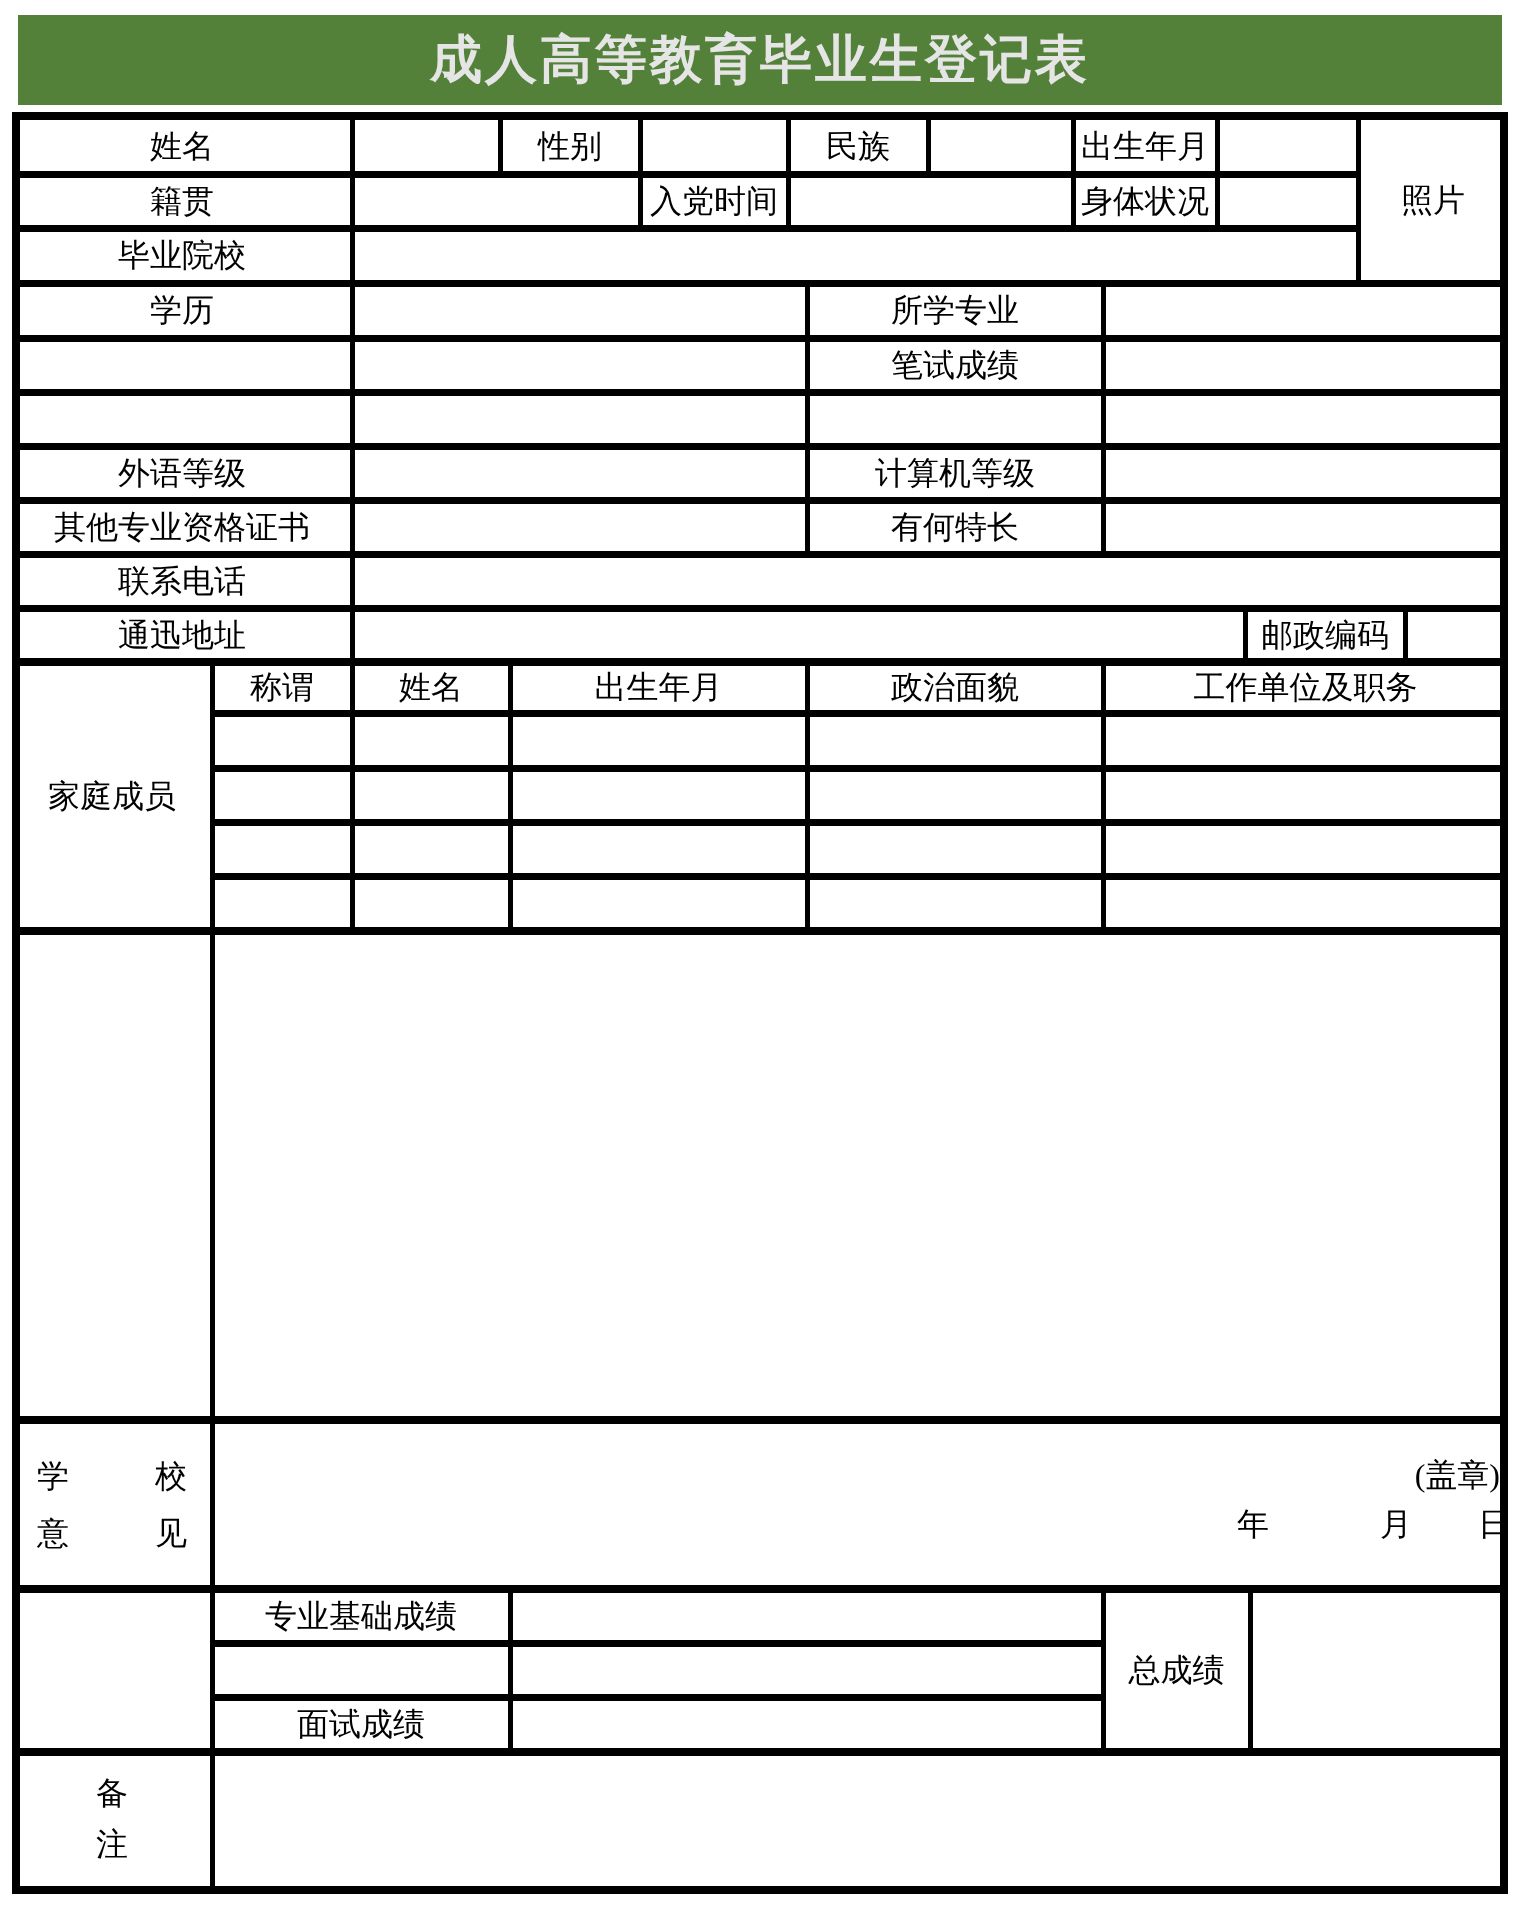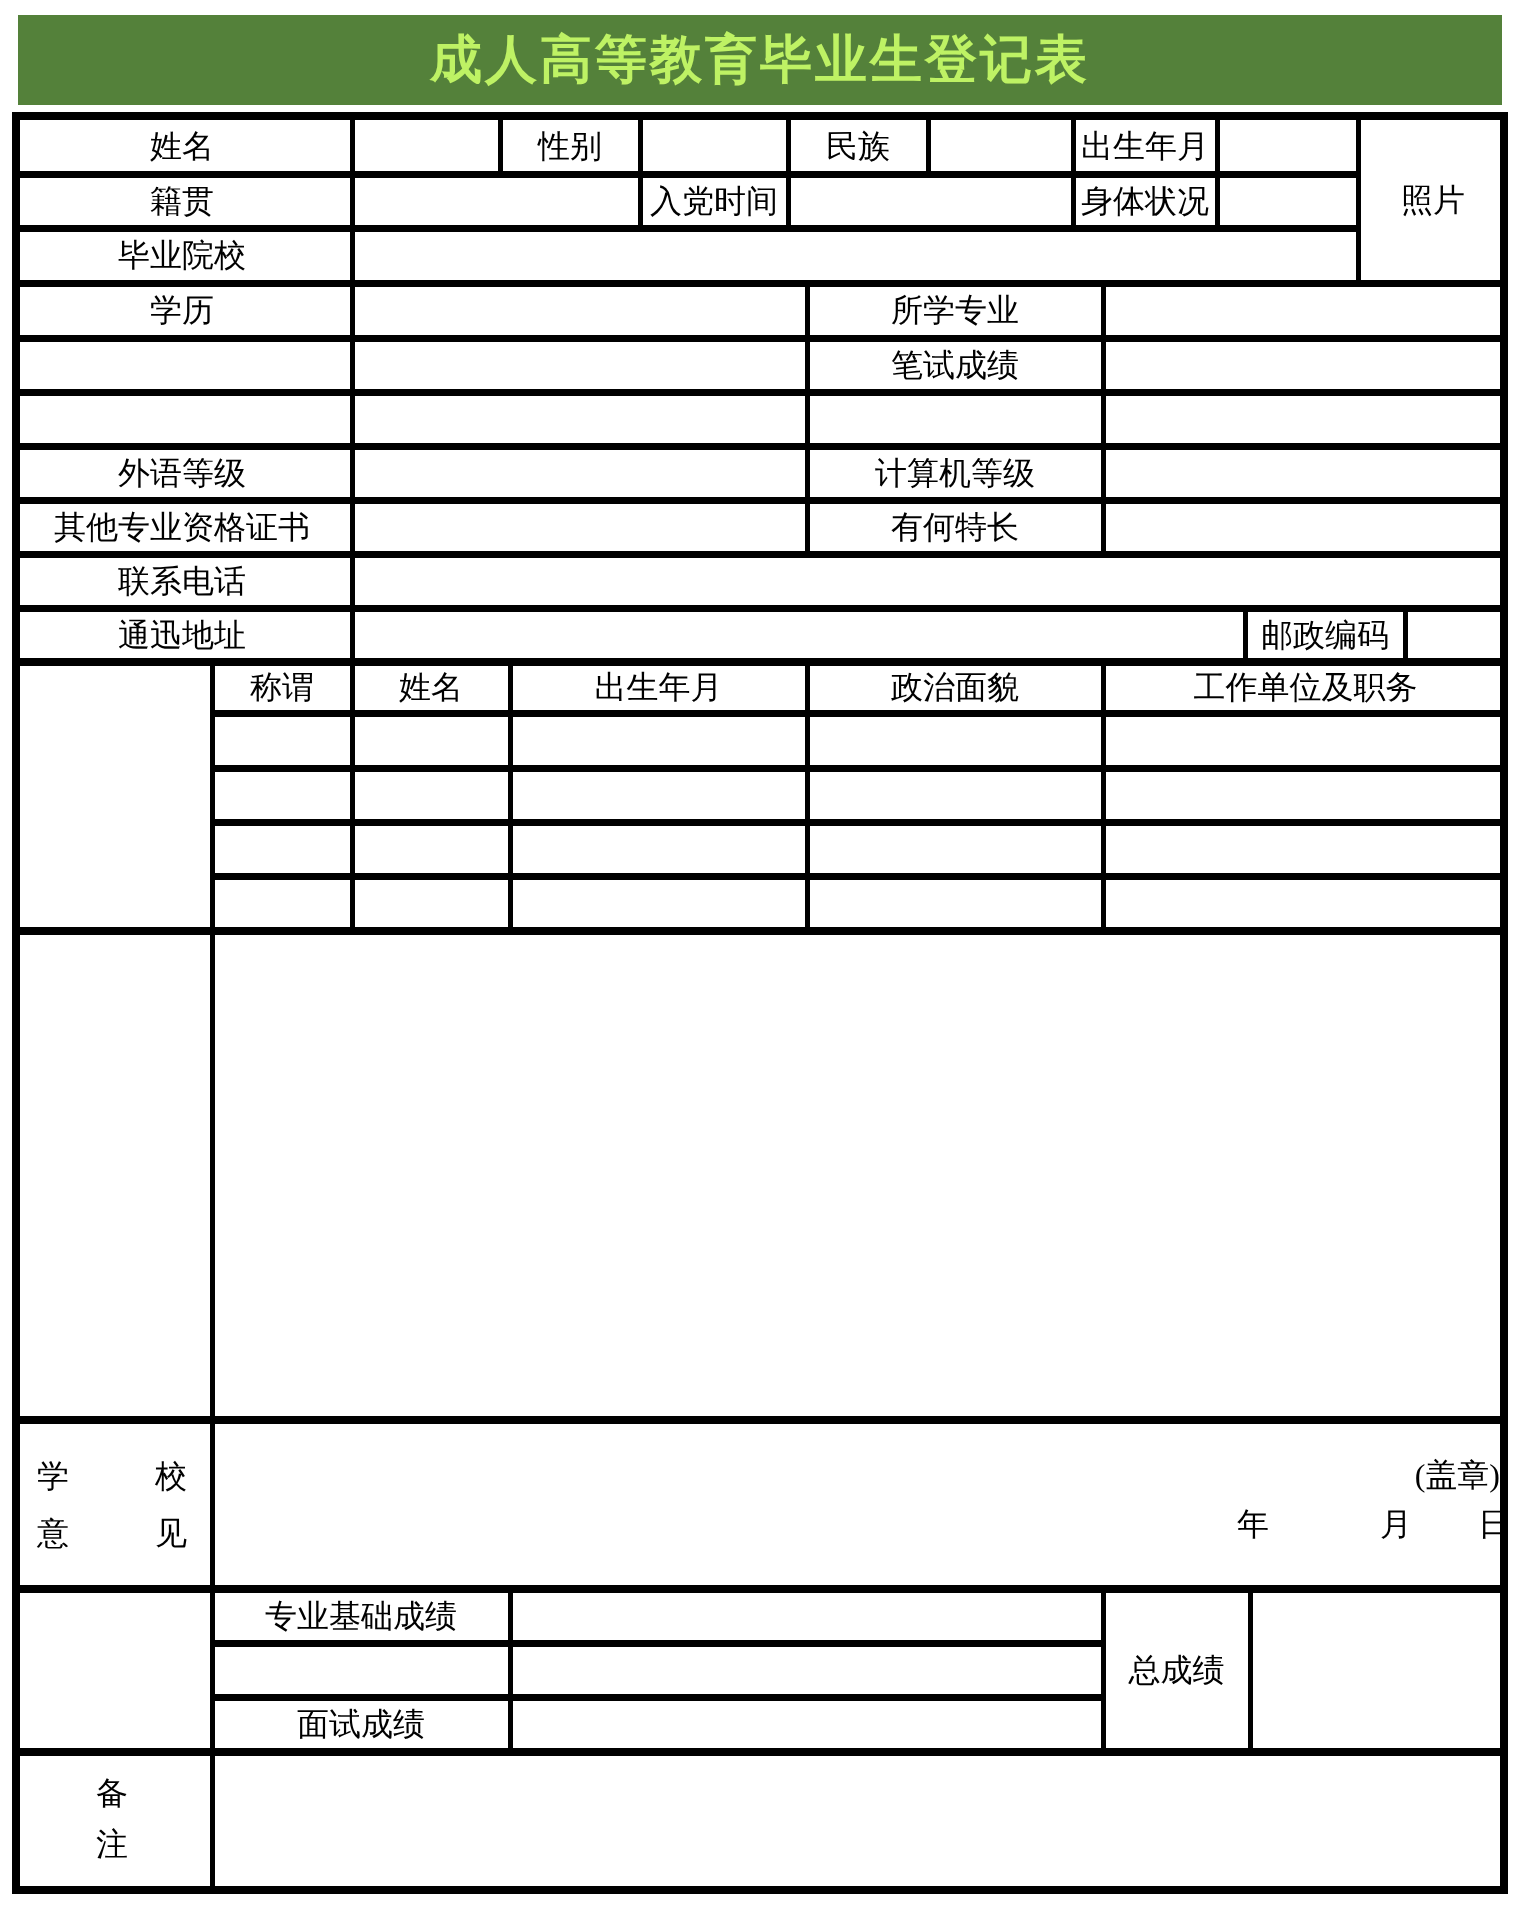--- a/index.html
+++ b/index.html
@@ -1,20 +1,20 @@
 <!DOCTYPE html>
 <html><head>
 <meta charset="utf-8">
 <style>
   html,body{margin:0;padding:0;background:#ffffff;}
   #page{position:relative;width:1520px;height:1911px;background:#ffffff;overflow:hidden;
         font-family:"Liberation Serif","DejaVu Serif",serif;color:#000;}
   #titlebar{position:absolute;left:18px;top:15px;width:1484px;height:90px;
         display:flex;align-items:center;justify-content:center;}
-  #titlebar .t{color:#bef264;font-size:52px;font-weight:bold;letter-spacing:3px;
+  #titlebar .t{color:#e5e5e5;font-size:52px;font-weight:bold;letter-spacing:3px;
         font-family:Liberation Sans, sans-serif;}
   .cell{position:absolute;display:flex;align-items:center;justify-content:center;
         font-size:32px;line-height:1.15;text-align:center;white-space:nowrap;}
   .gridline{position:absolute;background:#000;}
   .vstack{flex-direction:column;}
   .spread{display:flex;justify-content:space-between;width:150px;}
   .seal{justify-content:flex-end;padding-right:4px;box-sizing:border-box;}
 </style>
 </head>
 <body>
@@ -67,20 +67,21 @@
   <div class="cell" style="left:807px;top:500px;width:296px;height:54px">有何特长</div>
   <div class="cell" style="left:1103px;top:500px;width:405px;height:54px"></div>
 
   <div class="cell" style="left:12px;top:554px;width:340px;height:54px">联系电话</div>
   <div class="cell" style="left:352px;top:554px;width:1156px;height:54px"></div>
   <div class="cell" style="left:12px;top:608px;width:340px;height:54px">通迅地址</div>
   <div class="cell" style="left:352px;top:608px;width:893px;height:54px"></div>
   <div class="cell" style="left:1245px;top:608px;width:160px;height:54px">邮政编码</div>
   <div class="cell" style="left:1405px;top:608px;width:103px;height:54px"></div>
 
+  <div class="cell" style="left:12px;top:662px;width:200px;height:269px">家庭成员</div>
   <div class="cell" style="left:212px;top:662px;width:140px;height:51px">称谓</div>
   <div class="cell" style="left:352px;top:662px;width:158px;height:51px">姓名</div>
   <div class="cell" style="left:510px;top:662px;width:297px;height:51px">出生年月</div>
   <div class="cell" style="left:807px;top:662px;width:296px;height:51px">政治面貌</div>
   <div class="cell" style="left:1103px;top:662px;width:405px;height:51px">工作单位及职务</div>
   <div id="family-cells">
       <div class="cell" style="left: 212px; top: 713px; width: 140px; height: 55px;"></div>
       <div class="cell" style="left: 352px; top: 713px; width: 158px; height: 55px;"></div>
       <div class="cell" style="left: 510px; top: 713px; width: 297px; height: 55px;"></div>
       <div class="cell" style="left: 807px; top: 713px; width: 296px; height: 55px;"></div>

